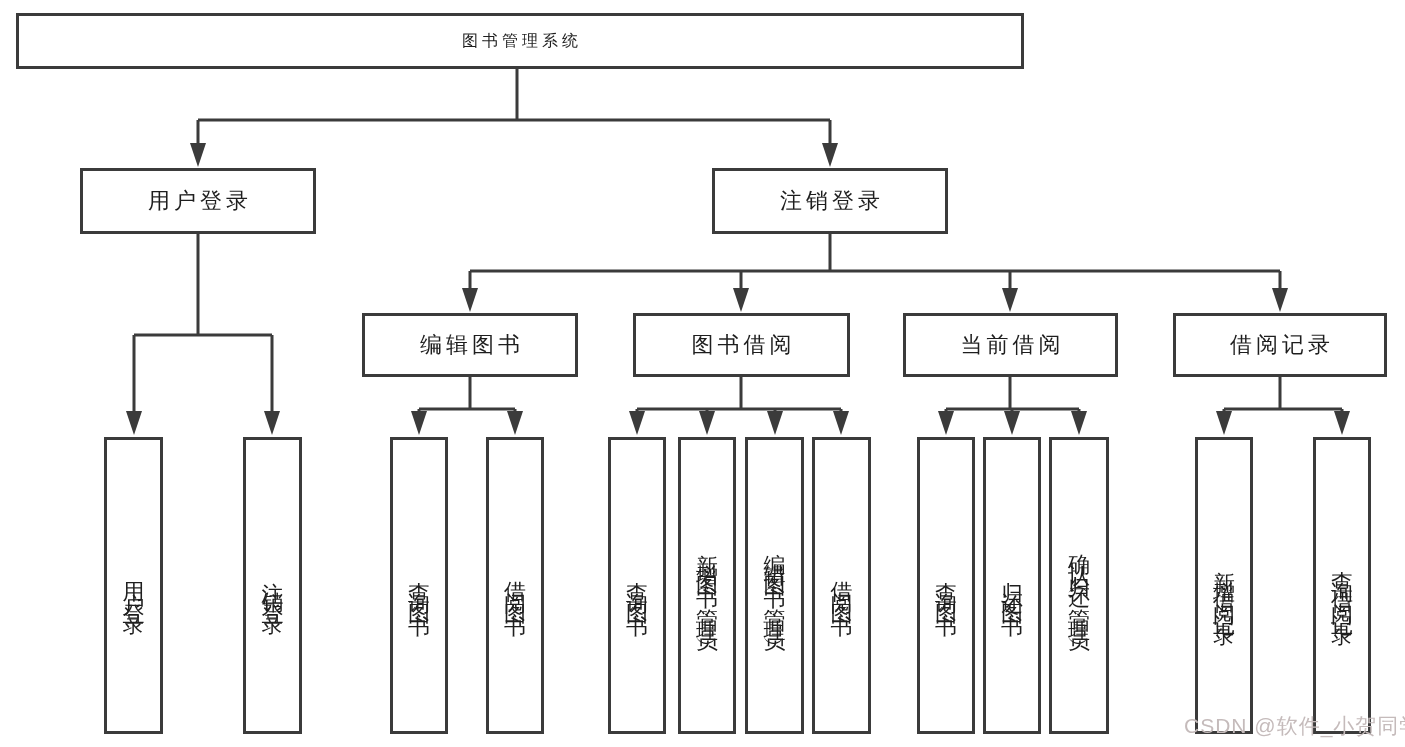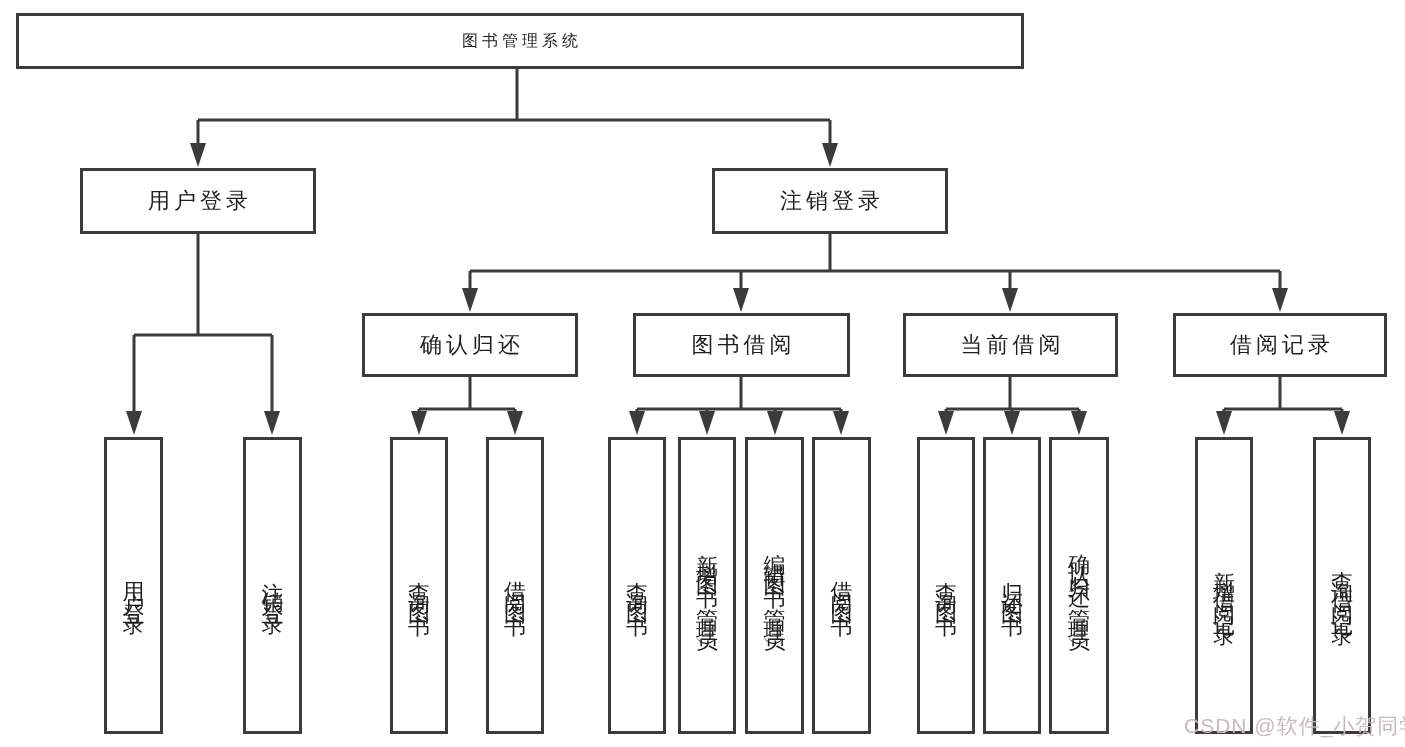--- a/index.html
+++ b/index.html
@@ -82,21 +82,21 @@
       <polygon points="1216,411 1232,411 1224,435"></polygon>
       <polygon points="1334,411 1350,411 1342,435"></polygon>
     </g>
   </svg>
 
   <div class="box h root" style="left:16px;top:13px;width:1008px;height:56px;">图书管理系统</div>
 
   <div class="box h" style="left:80px;top:168px;width:236px;height:66px;">用户登录</div>
   <div class="box h" style="left:712px;top:168px;width:236px;height:66px;">注销登录</div>
 
-  <div class="box h" style="left:362px;top:313px;width:216px;height:64px;">确认归还</div>
+  <div class="box h" style="left:362px;top:313px;width:216px;height:64px;">编辑图书</div>
   <div class="box h" style="left:633px;top:313px;width:217px;height:64px;">图书借阅</div>
   <div class="box h" style="left:903px;top:313px;width:215px;height:64px;">当前借阅</div>
   <div class="box h" style="left:1173px;top:313px;width:214px;height:64px;">借阅记录</div>
 
   <div class="box v" style="left:104px;top:437px;width:59px;height:297px;">用户登录</div>
   <div class="box v" style="left:243px;top:437px;width:59px;height:297px;">注销登录</div>
 
   <div class="box v" style="left:390px;top:437px;width:58px;height:297px;">查询图书</div>
   <div class="box v" style="left:486px;top:437px;width:58px;height:297px;">借阅图书</div>
 

